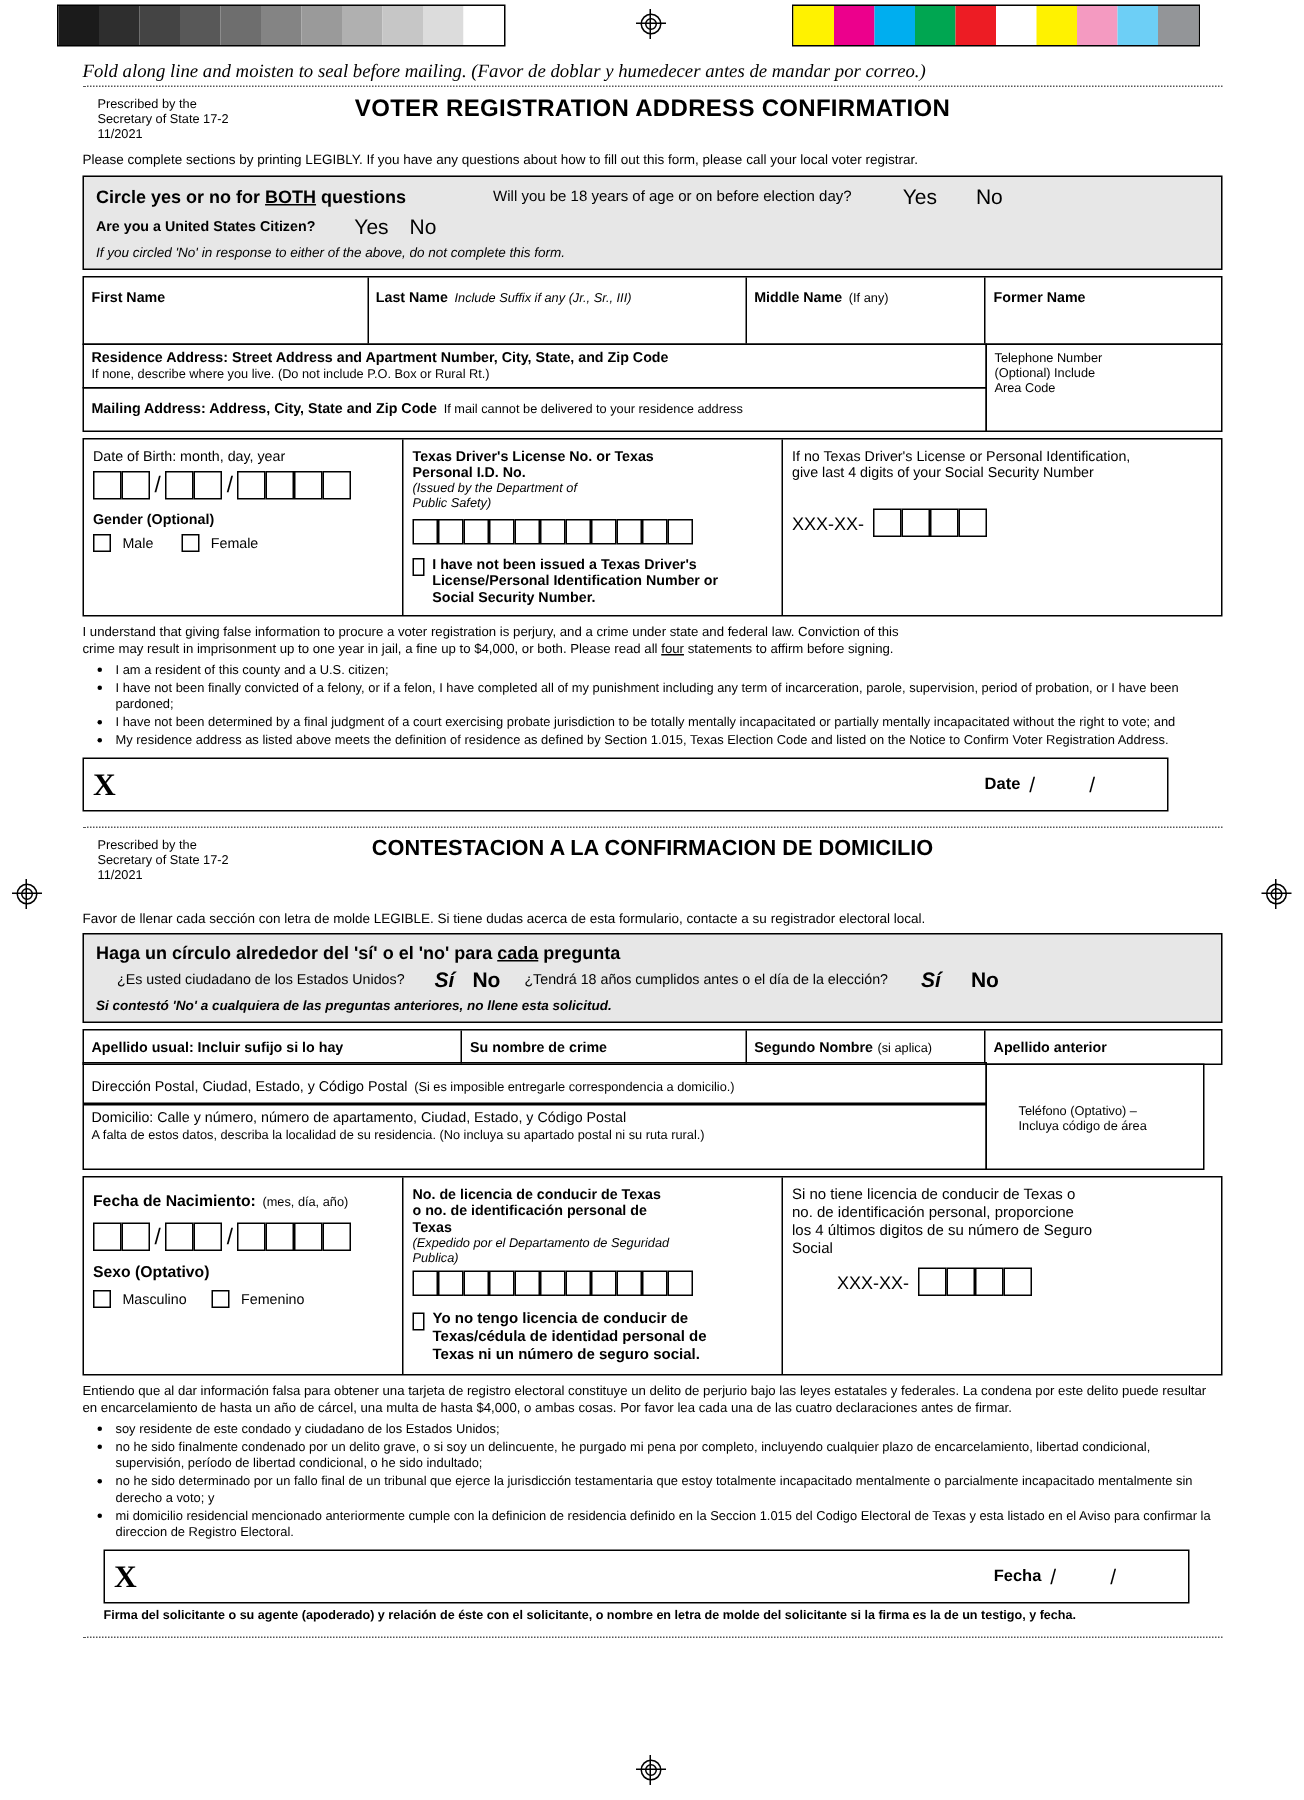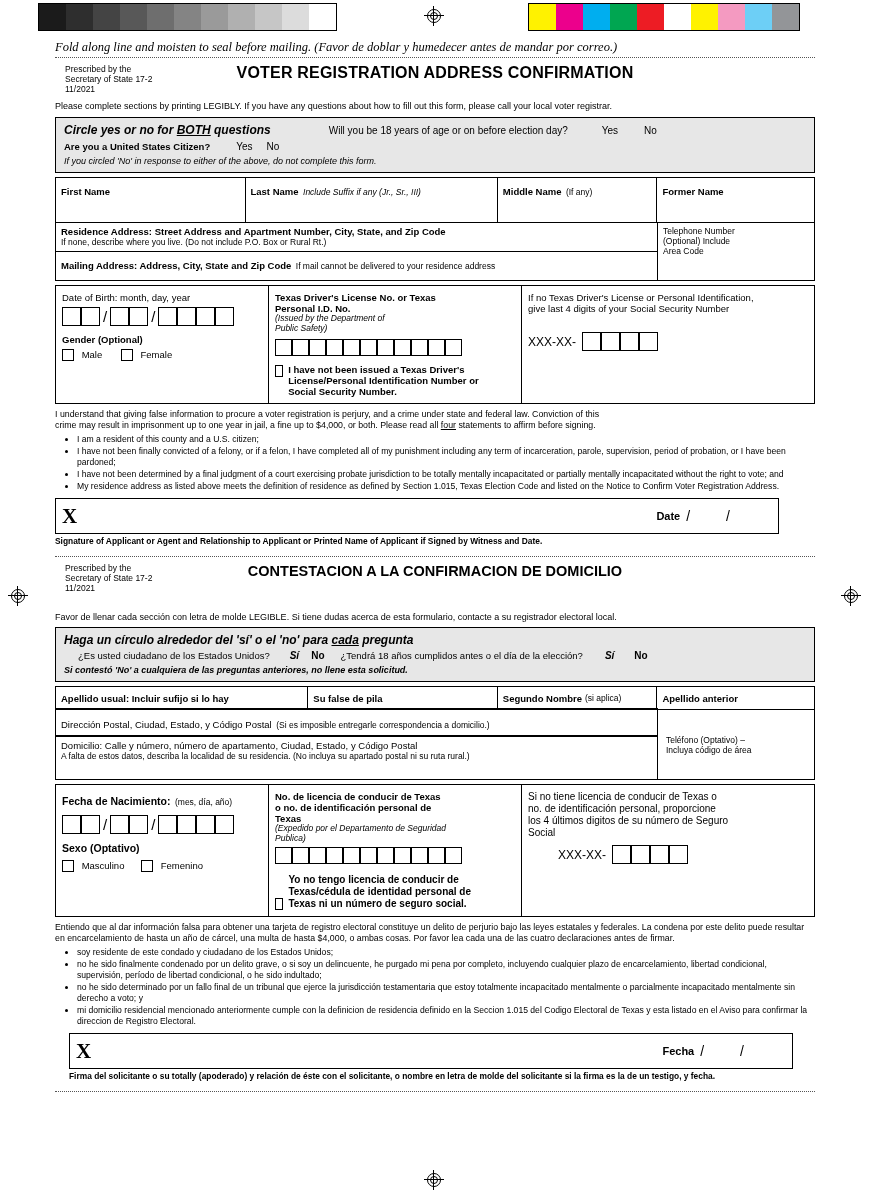--- a/index.html
+++ b/index.html
@@ -38,24 +38,24 @@
   .cell{border-right:1px solid #000;padding:3px 5px;box-sizing:border-box;}
   .cell:last-child{border-right:none;}
 
   .lbl{font-size:9.5px;font-weight:bold;}
   .lbl-n{font-size:9.5px;font-weight:normal;}
   .small{font-size:8.5px;}
   .ital{font-style:italic;}
 
   .qblock{padding:5px 8px 6px 8px;}
   .qline1{display:flex;align-items:center;}
-  .q-h{font-size:12px;font-weight:bold;font-style:italic;}
+  .q-h{font-size:12px;font-weight:bold;}
   .q-h u{text-decoration:underline;}
   .q2{font-size:10px;margin-left:58px;}
-  .yesno{font-size:10px;}
+  .yesno{font-size:14px;}
   .qline2{display:flex;align-items:center;margin-top:4px;}
   .qnote{font-size:9px;font-style:italic;margin-top:4px;}
 
   .boxes{display:flex;align-items:center;gap:0;}
   .bx{width:19px;height:19px;border:1px solid #000;box-sizing:border-box;}
   .bx.sm{width:17px;height:17px;}
   .slash{font-size:15px;margin:0 3px;}
   .chk{width:12px;height:12px;border:1.5px solid #000;display:inline-block;box-sizing:border-box;vertical-align:middle;}
 
   .bullets{font-size:8.6px;line-height:11px;margin:3px 0 0 22px;padding:0;}
@@ -263,21 +263,20 @@
       </ul>
     </div>
 
     <div class="signbox" style="margin-top:6px;width:722px">
       <span class="sigX">X</span>
       <span style="flex:1"></span>
       <span class="dateword">Date</span>
       <span class="dslash" style="padding-right:36px">/</span>
       <span class="dslash" style="padding-right:48px">/</span>
     </div>
-    <div class="sigcap">Signature of Applicant or Agent and Relationship to Applicant or Printed Name of Applicant if Signed by Witness and Date.</div>
 
     <div class="divider"></div>
 
     <div class="hdrblock es" style="height:46px">
       <div class="prescribed" style="left:10px;top:0;white-space:pre-line">Prescribed by the
 Secretary of State 17-2
 11/2021</div>
       <div class="title2" style="margin-top:2px">
         <div>CONTESTACION A LA CONFIRMACION DE DOMICILIO</div>
       </div>
@@ -297,21 +296,21 @@
         <div class="yesno" style="margin-left:20px;font-weight:bold">No</div>
       </div>
       <div class="qnote" style="font-weight:bold">Si contestó 'No' a cualquiera de las preguntas anteriores, no llene esta solicitud.</div>
     </div>
 
     <div class="box row" style="margin-top:4px;height:22px;align-items:center">
       <div class="cell" style="width:253px;height:100%;display:flex;align-items:center">
         <span class="lbl">Apellido usual: Incluir sufijo si lo hay</span>
       </div>
       <div class="cell" style="width:190px;height:100%;display:flex;align-items:center">
-        <span class="lbl">Su false de pila</span>
+        <span class="lbl">Su nombre de crime</span>
       </div>
       <div class="cell" style="width:160px;height:100%;display:flex;align-items:center">
         <span class="lbl">Segundo Nombre</span>
           <span class="small" style="margin-left:3px">(si aplica)</span>
       </div>
       <div class="cell" style="width:157px;height:100%;display:flex;align-items:center">
         <span class="lbl">Apellido anterior</span>
       </div>
     </div>
 
@@ -319,21 +318,21 @@
       <div style="width:603px">
         <div class="box" style="height:28px;padding:5px 5px;box-sizing:border-box;margin-top:-1px">
           <span class="lbl" style="font-weight:normal">Dirección Postal, Ciudad, Estado, y Código Postal</span>
           <span class="small">(Si es imposible entregarle correspondencia a domicilio.)</span>
         </div>
         <div class="box" style="height:44px;padding:3px 5px;box-sizing:border-box">
           <div class="lbl-n" style="font-weight:normal">Domicilio: Calle y número, número de apartamento, Ciudad, Estado, y Código Postal</div>
           <div class="small">A falta de estos datos, describa la localidad de su residencia. (No incluya su apartado postal ni su ruta rural.)</div>
         </div>
       </div>
-      <div class="box" style="width:158px;margin-left:-1px;padding:3px 8px;box-sizing:border-box;display:flex;align-items:center">
+      <div class="box" style="width:146px;margin-left:-1px;padding:3px 21px;box-sizing:border-box;display:flex;align-items:center">
         <div class="small" style="white-space:pre-line">Teléfono (Optativo) –
 Incluya código de área</div>
       </div>
     </div>
 
     <div class="row box" style="margin-top:4px">
       <div class="cell" style="width:213px;padding:6px 6px">
         <div>
           <span class="lbl" style="font-size:10.5px">Fecha de Nacimiento:</span>
           <span class="small">(mes, día, año)</span>
@@ -370,21 +369,21 @@
             <div class="bx sm"></div>
             <div class="bx sm"></div>
             <div class="bx sm"></div>
             <div class="bx sm"></div>
             <div class="bx sm"></div>
             <div class="bx sm"></div>
             <div class="bx sm"></div>
             <div class="bx sm"></div>
             <div class="bx sm"></div>
         </div>
-        <div style="margin-top:10px;display:flex;align-items:flex-end">
+        <div style="margin-top:10px;display:flex;align-items:flex-start">
           <span class="chk" style="margin-top:1px"></span>
           <span class="lbl" style="margin-left:5px;white-space:pre-line;line-height:12px;font-size:10px">Yo no tengo licencia de conducir de Texas/cédula de identidad personal de
 Texas ni un número de seguro social.</span>
         </div>
       </div>
       <div class="cell" style="width:292px;padding:6px 6px">
         <div class="lbl" style="white-space:pre-line;line-height:12px;font-size:10px;font-weight:normal">Si no tiene licencia de conducir de Texas o
 no. de identificación personal, proporcione
 los 4 últimos digitos de su número de Seguro
 Social</div>
@@ -410,17 +409,17 @@
       </ul>
     </div>
 
     <div class="signbox" style="margin-top:6px;width:722px;margin-left:14px">
       <span class="sigX">X</span>
       <span style="flex:1"></span>
       <span class="dateword">Fecha</span>
       <span class="dslash" style="padding-right:36px">/</span>
       <span class="dslash" style="padding-right:48px">/</span>
     </div>
-    <div class="sigcap" style="margin-left:14px;line-height:10px">Firma del solicitante o su totally (apoderado) y relación de éste con el solicitante, o nombre en letra de molde del solicitante si la firma es la de un testigo, y fecha.</div>
+    <div class="sigcap" style="margin-left:14px;line-height:10px">Firma del solicitante o su agente (apoderado) y relación de éste con el solicitante, o nombre en letra de molde del solicitante si la firma es la de un testigo, y fecha.</div>
 
     <div class="divider" style="margin-top:10px"></div>
   </div>
 </div>
 
 </body></html>

